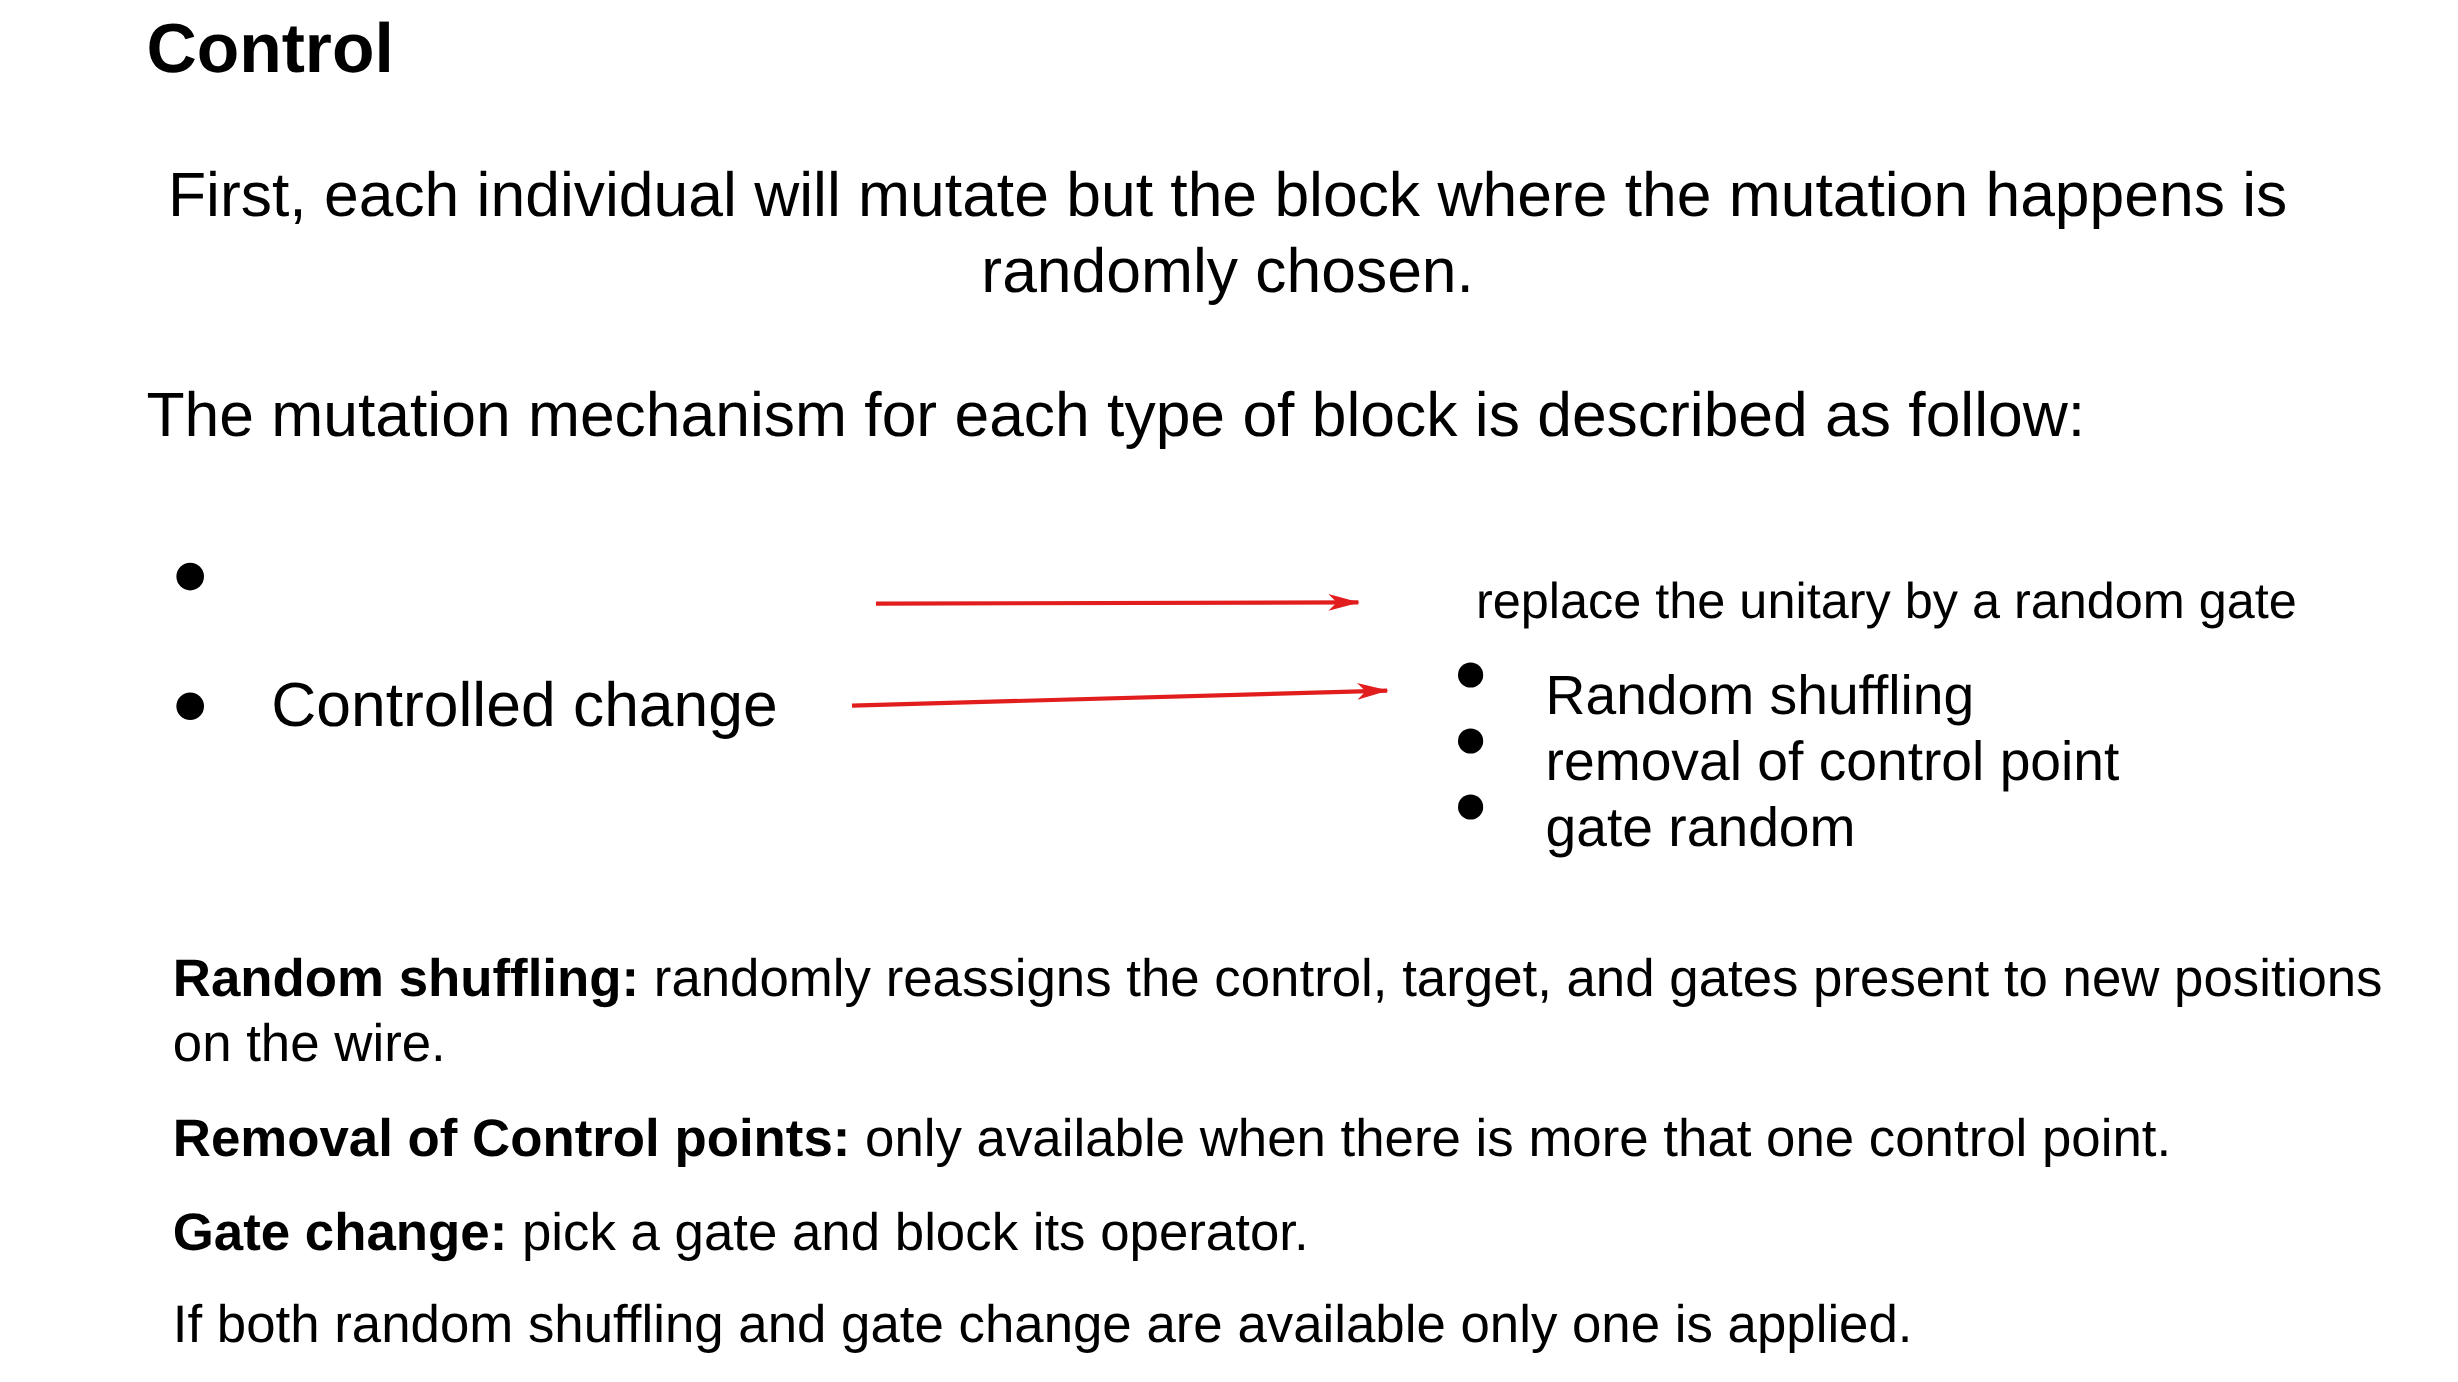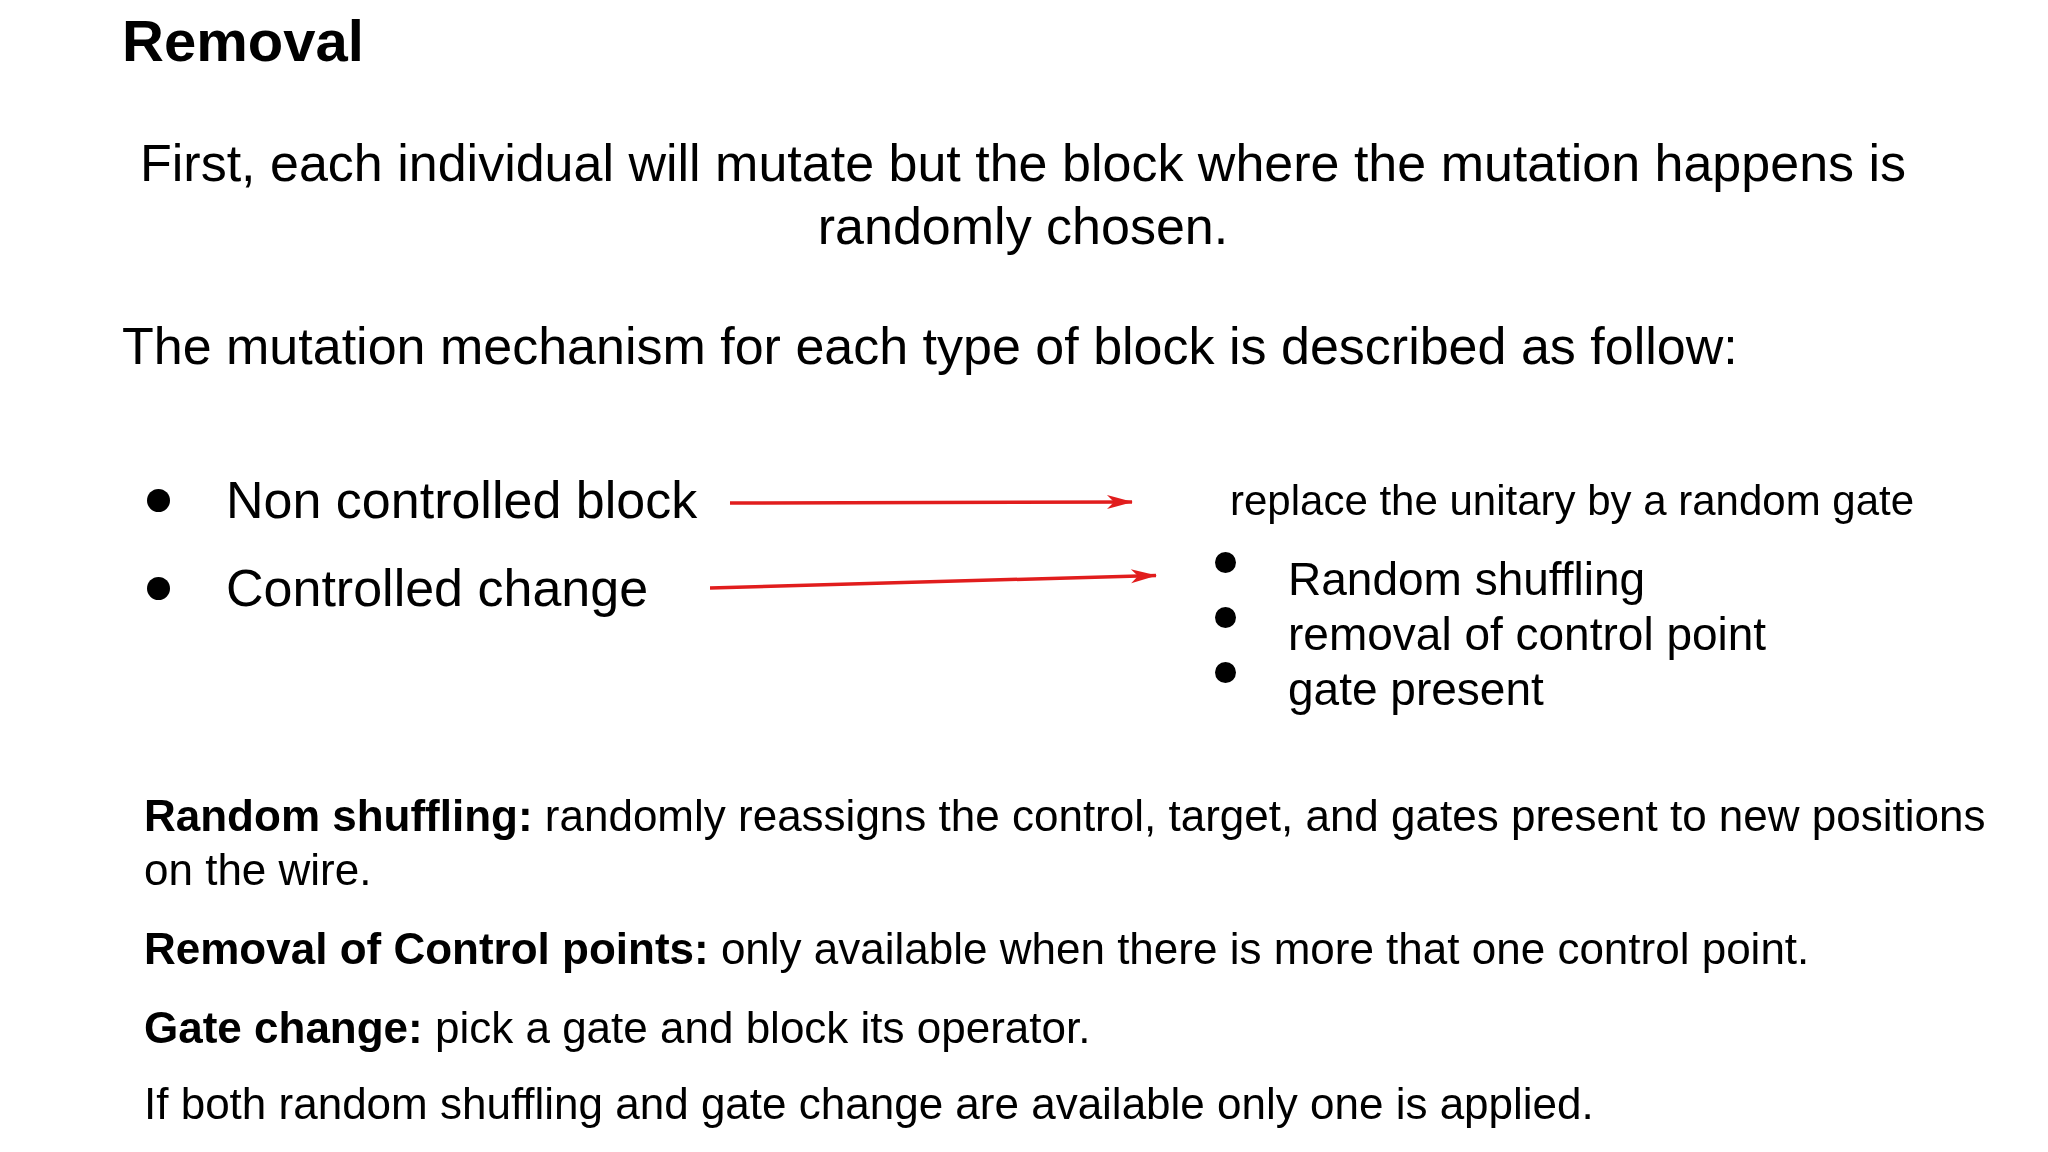--- a/index.html
+++ b/index.html
@@ -90,29 +90,28 @@
     left: 0; top: 0;
     width: 2048px; height: 1152px;
     pointer-events: none;
   }
 </style>
 </head>
 <body>
 
 <div class="page">
 
-  <h1 class="title">Removal</h1>
+  <h1 class="title">Control</h1>
 
   <p class="body-para" id="p1">First, each individual will mutate but the block where the mutation happens is
 randomly chosen.</p>
   <p class="body-para" id="p2">The mutation mechanism for each type of block is described as follow:</p>
 
   <div class="bullet-row" id="bullet-non-controlled">
       <span class="dot"></span>
-      <span>Non controlled block</span>
     </div>
 
   <div class="bullet-row" id="bullet-controlled">
       <span class="dot"></span>
       <span>Controlled change</span>
     </div>
 
   <svg class="arrows" viewBox="0 0 2048 1152" xmlns="http://www.w3.org/2000/svg">
     <defs>
       <marker id="ah" markerUnits="userSpaceOnUse" markerWidth="28" markerHeight="18" viewBox="0 0 28 18" refX="26" refY="9" orient="auto">
@@ -129,21 +128,21 @@
     <div class="sub-row">
         <span class="sub-dot"></span>
         <span>Random shuffling</span>
       </div>
     <div class="sub-row">
         <span class="sub-dot"></span>
         <span>removal of control point</span>
       </div>
     <div class="sub-row">
         <span class="sub-dot"></span>
-        <span>gate present</span>
+        <span>gate random</span>
       </div>
   </div>
 
   <p class="def" id="def-random-shuffling"><strong>Random shuffling:</strong><span> randomly reassigns the control, target, and gates present to new positions
 on the wire.</span></p>
 
   <p class="def" id="def-removal-control"><strong>Removal of Control points:</strong><span> only available when there is more that one control point.</span></p>
 
   <p class="def" id="def-gate-change"><strong>Gate change:</strong><span> pick a gate and block its operator.</span></p>
 

